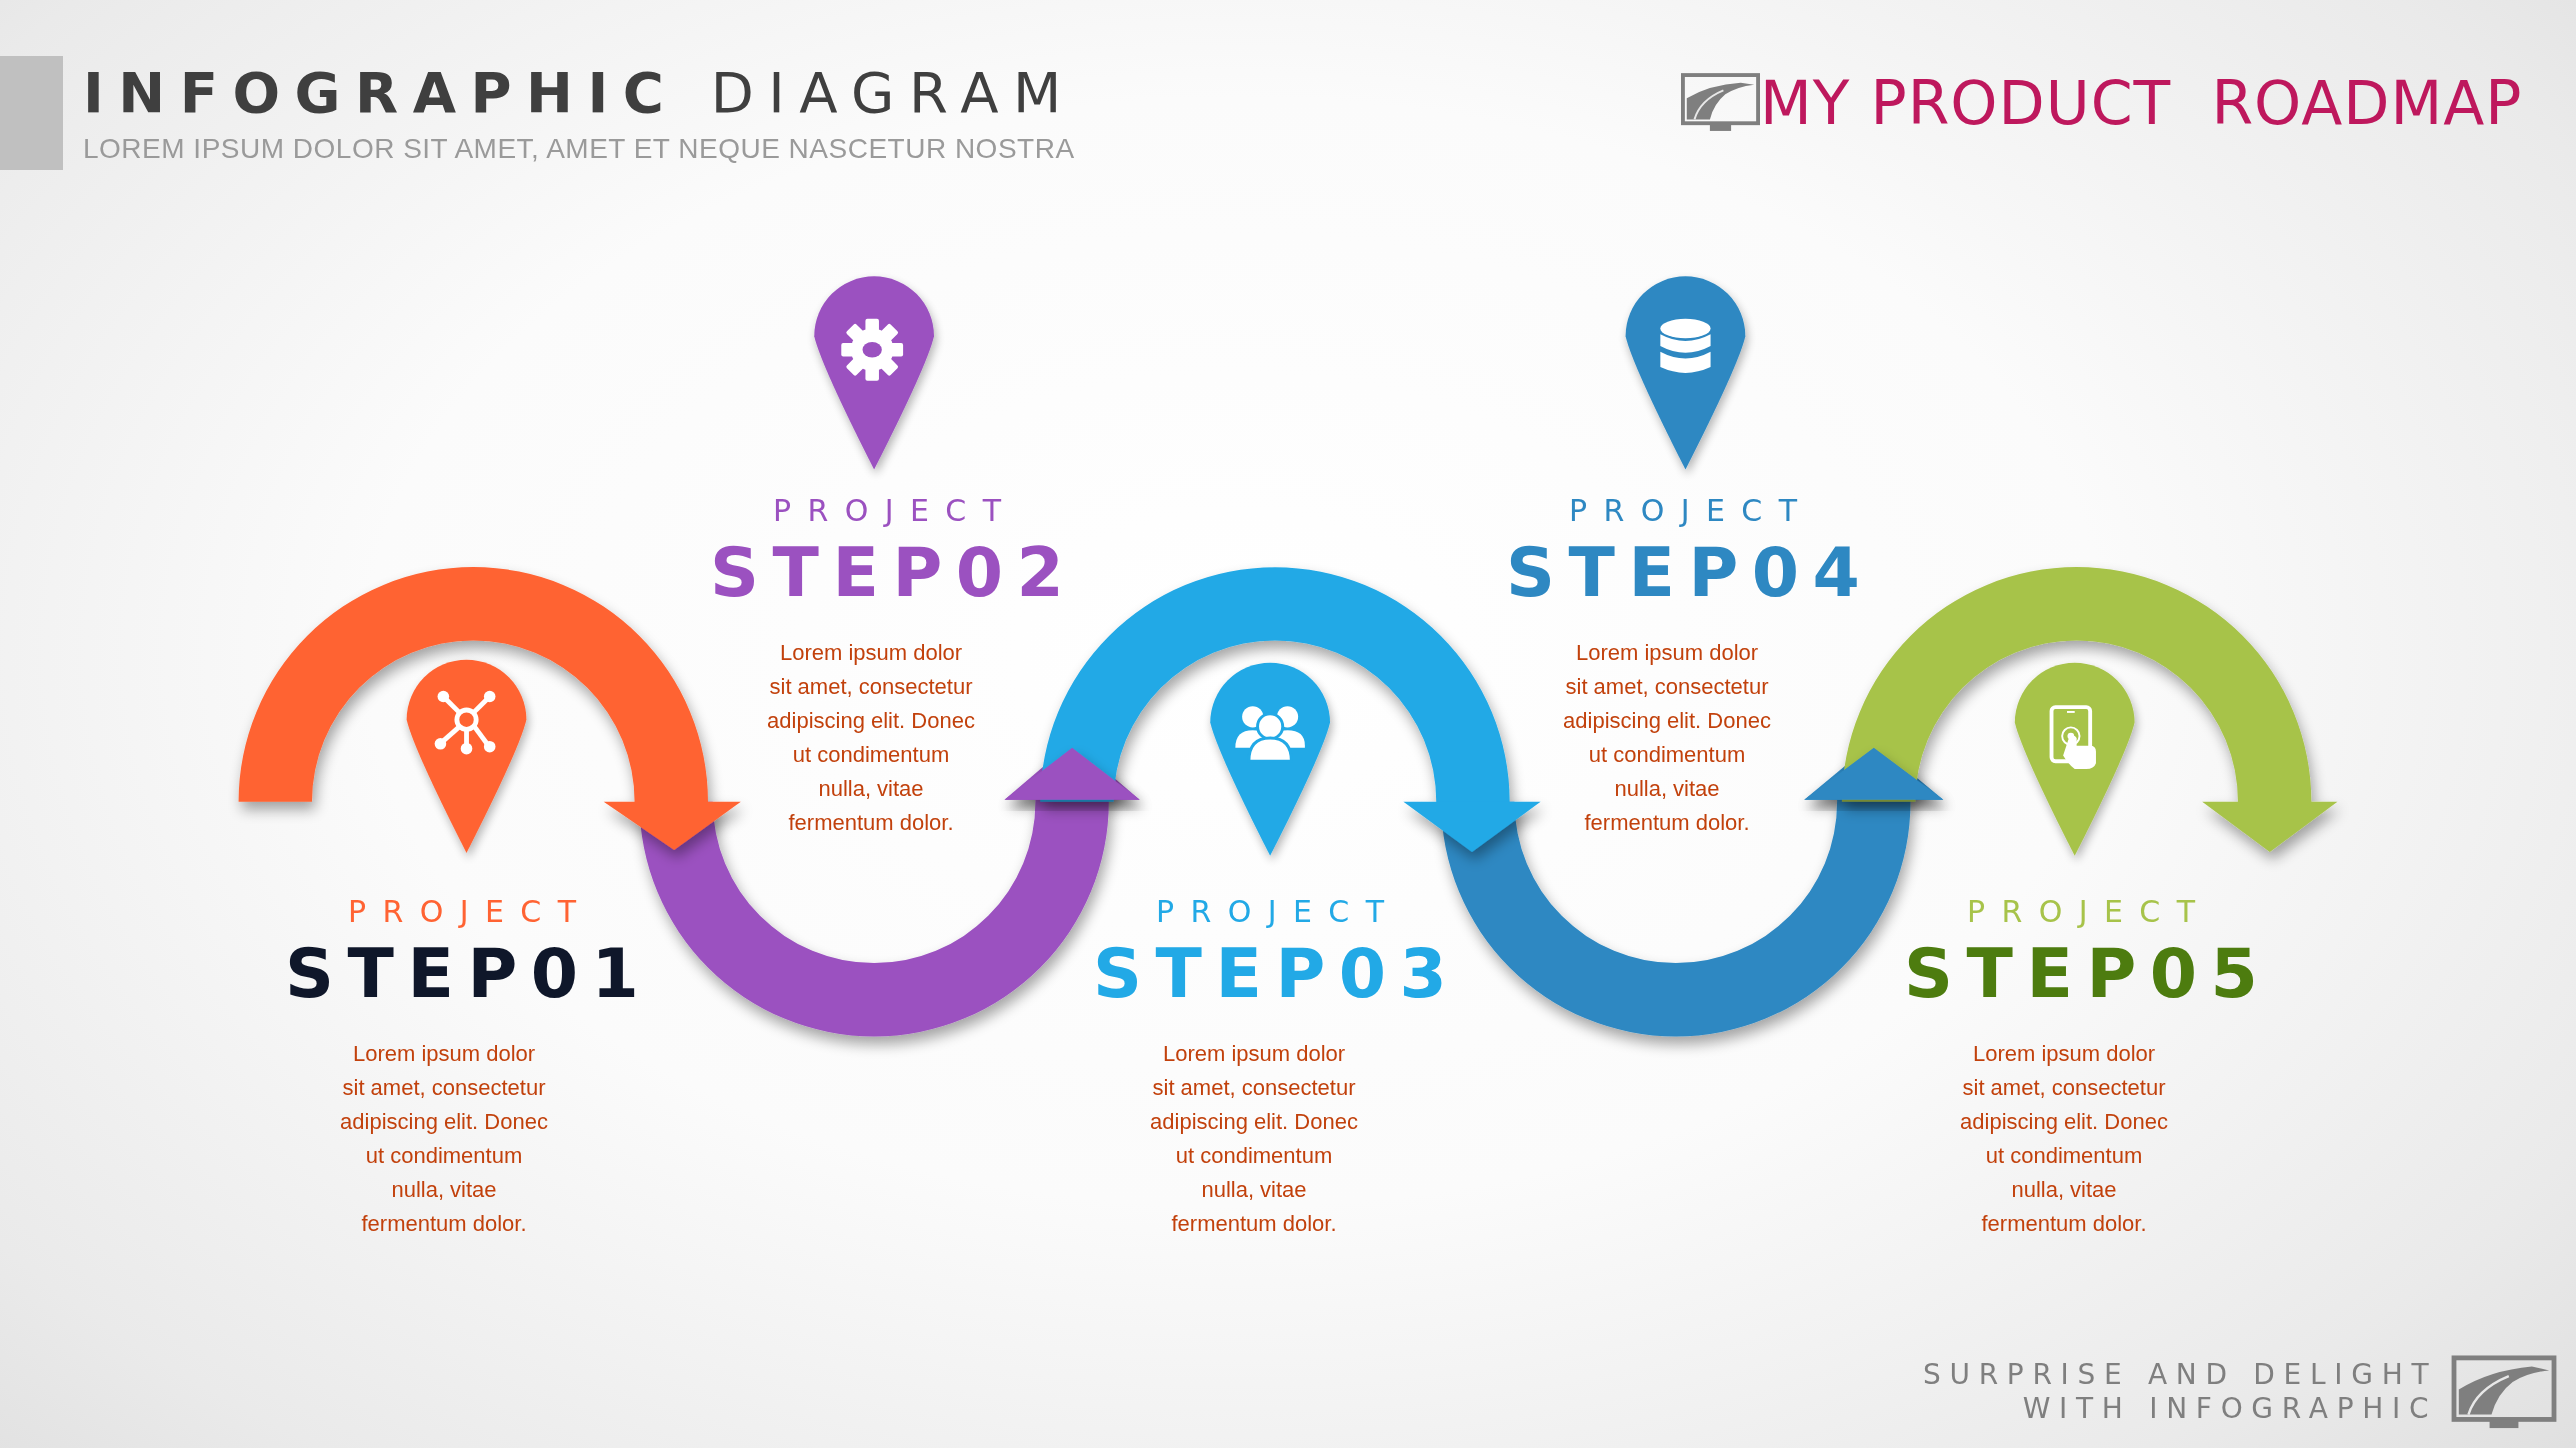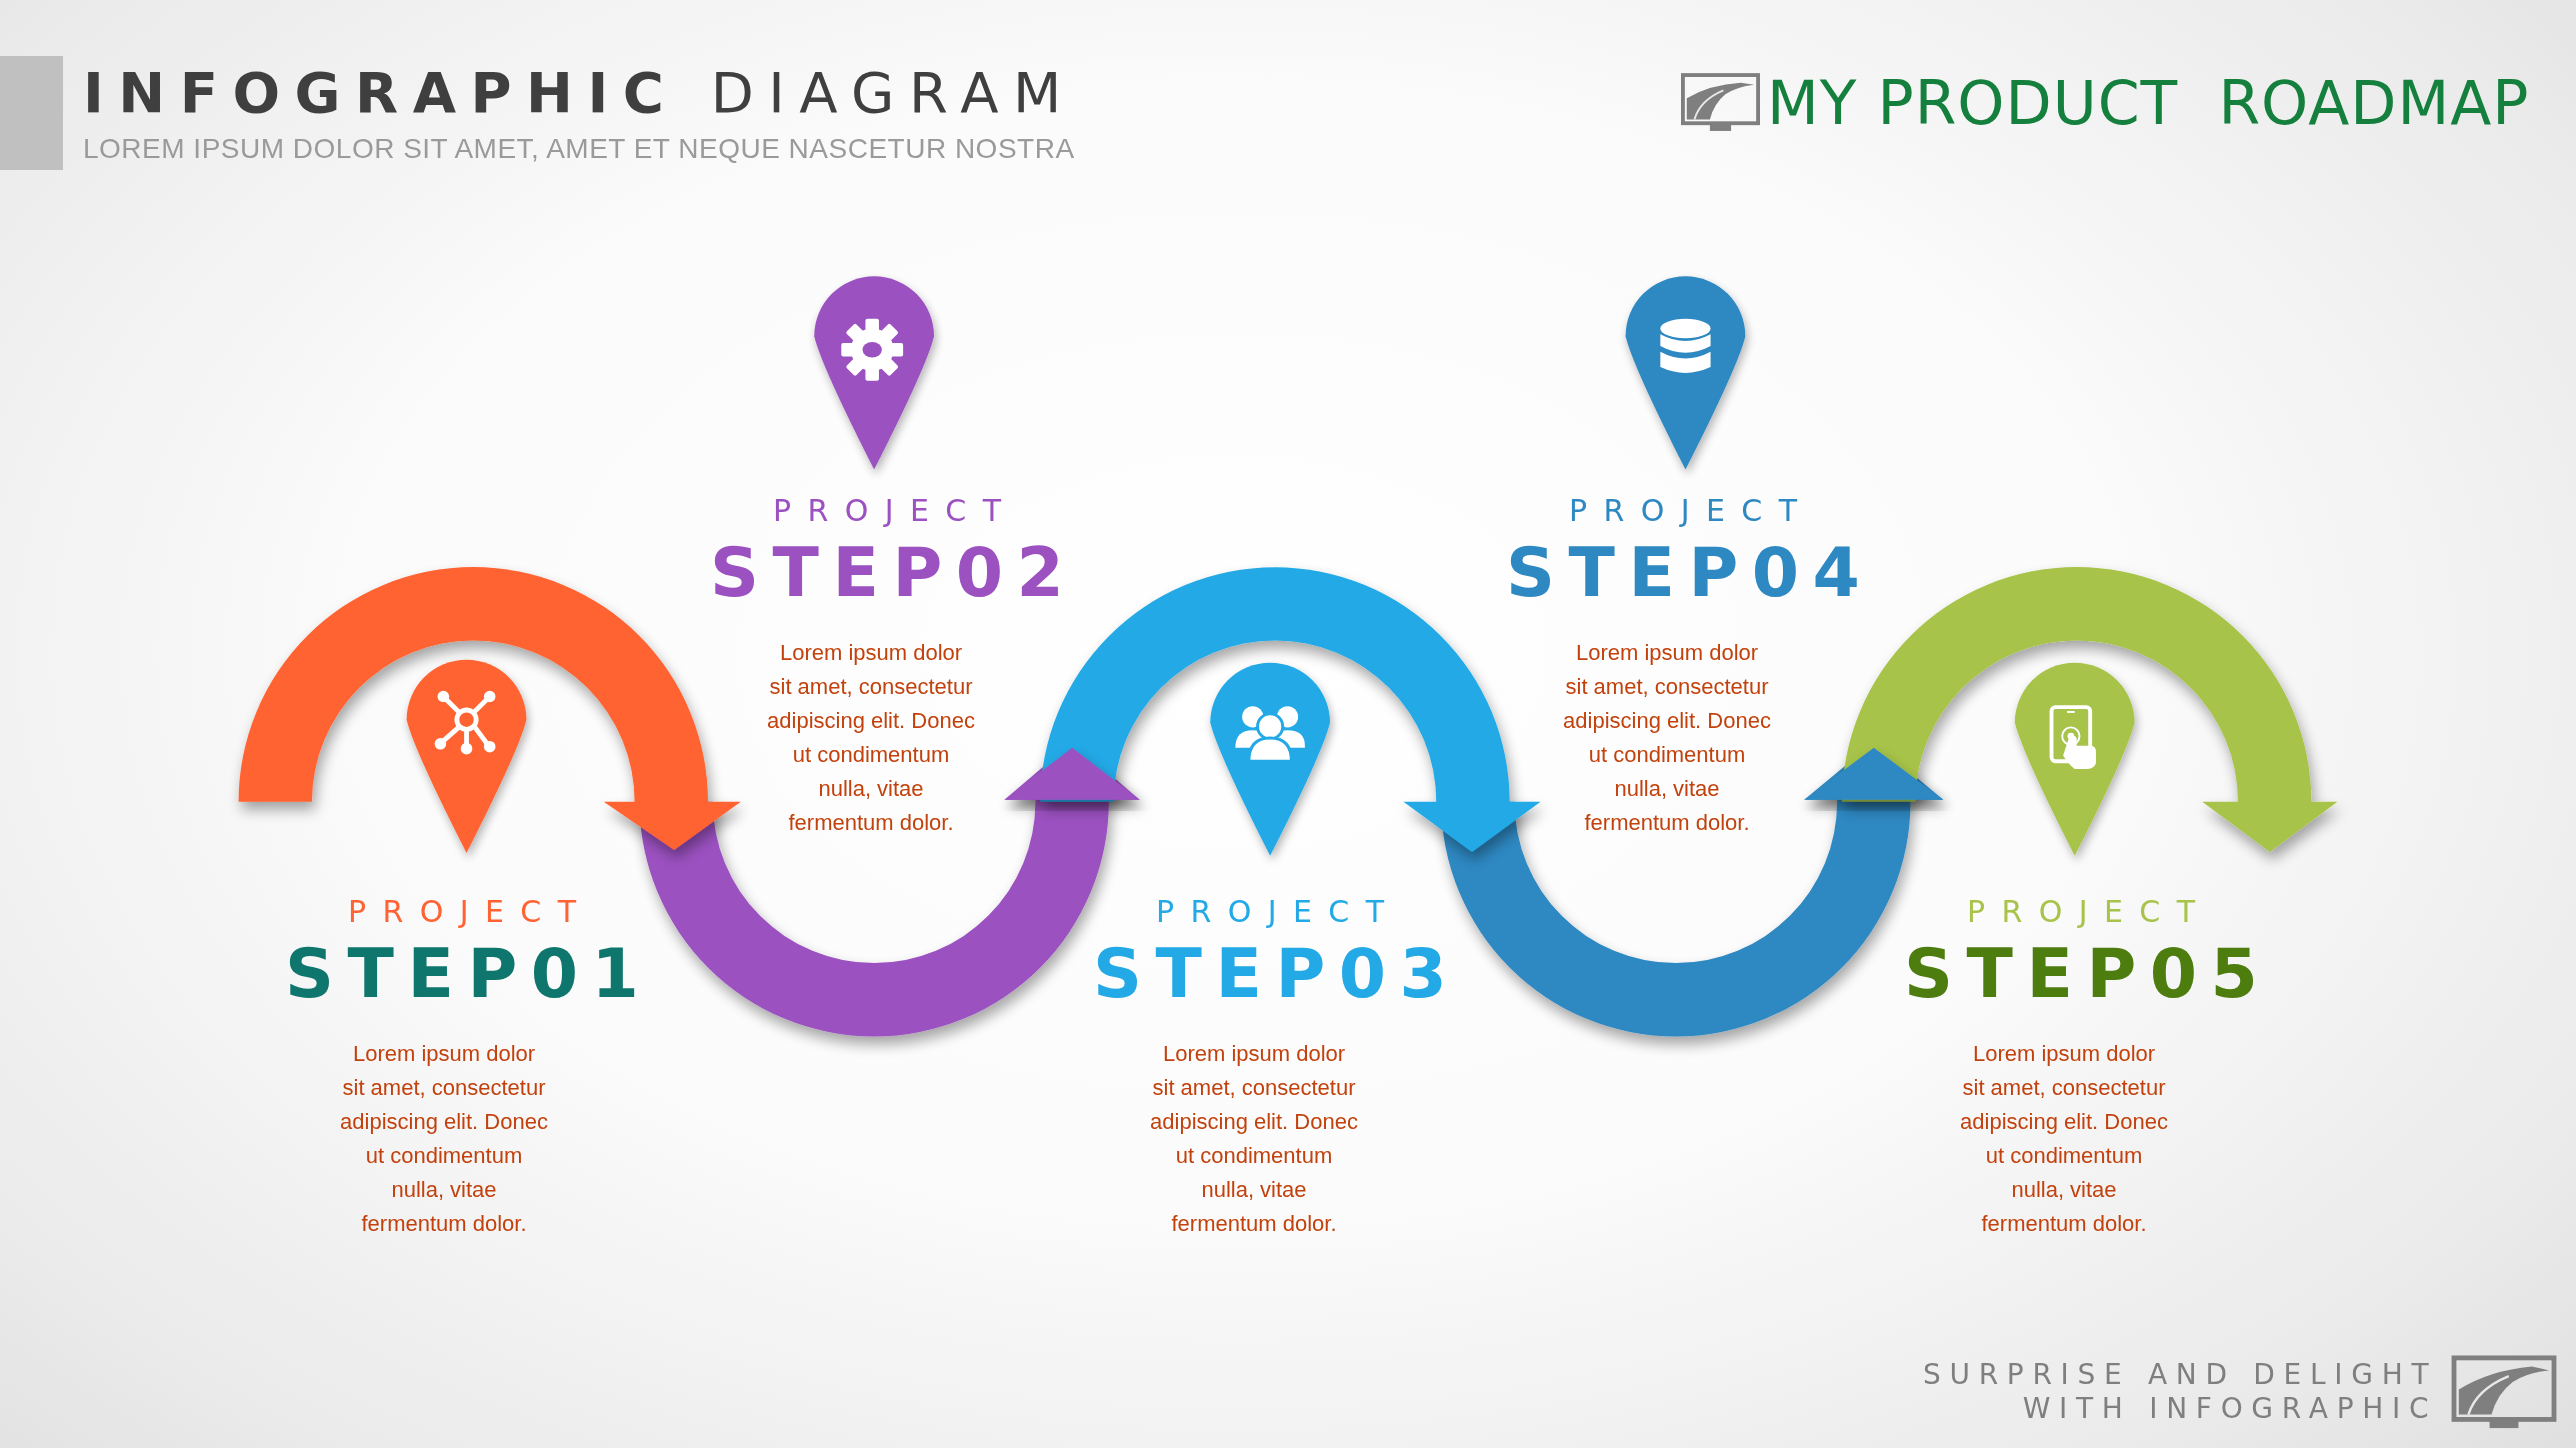--- a/index.html
+++ b/index.html
@@ -14,21 +14,21 @@
     position:absolute; left:83px; top:3.9px; white-space:nowrap;
     font-family:"DejaVu Sans", sans-serif; font-size:56px; letter-spacing:14.5px; color:#3f3f3f;
   }
   .title-main .bold { font-weight:bold; }
   .title-main .light { font-weight:normal; }
   .title-sub {
     position:absolute; left:83px; top:77px; white-space:nowrap;
     font-family:"Liberation Sans", sans-serif; font-size:28px; color:#9a9a9a; letter-spacing:0.5px;
   }
   .brand { position:absolute; left:1681px; top:68px; display:flex; align-items:center; }
-  .brand-text { font-family:"DejaVu Sans", sans-serif; font-size:60px; color:#15803d; white-space:pre; margin-left:7px; letter-spacing:1px; }
+  .brand-text { font-family:"DejaVu Sans", sans-serif; font-size:60px; color:#be185d; white-space:pre; margin-left:0; letter-spacing:1px; }
   .footer { position:absolute; right:19.3px; bottom:19.3px; display:flex; align-items:center;margin-left:9px; }
   .footer-text {
     font-family:"DejaVu Sans", sans-serif; font-size:28px; color:#7f7f7f; letter-spacing:8.7px;
     text-align:right; line-height:34px; margin-right:13.5px;
   }
   svg.diagram { position:absolute; left:0; top:0; }
   .step-label { position:absolute; text-align:center; transform:translateX(-50%); white-space:nowrap; }
   .step-project { font-family:"DejaVu Sans", sans-serif; font-size:30px; letter-spacing:16.4px; padding-left:16.4px; }
   .step-title { font-family:"DejaVu Sans", sans-serif; font-weight:bold; font-size:68px; letter-spacing:13.5px; padding-left:13.5px; margin-top:5.8px; line-height:77px; }
   .step-desc {
@@ -175,21 +175,21 @@
     <rect x="-24" y="-30" width="40" height="56" rx="4" fill="none" stroke="#fff" stroke-width="4"></rect>
     <line x1="-8" y1="-25" x2="0" y2="-25" stroke="#fff" stroke-width="2"></line>
     <circle cx="-4" cy="0" r="9" fill="none" stroke="#fff" stroke-width="2"></circle>
     <circle cx="-4" cy="0" r="3.5" fill="#fff"></circle>
     <path d="M -6 2 L -4 0 Q 0 -2 2 2 L 2 10 L 16 10 Q 22 10 22 16 L 22 28 Q 20 34 12 34 L 0 34 Q -6 30 -12 20 Z" fill="#fff"></path>
   </g>
 </svg>
 
 <div class="step-label" style="left:462px; top:894px;">
   <div class="step-project" style="color:#FF6333;">PROJECT</div>
-  <div class="step-title" style="color:#0f766e;">STEP01</div>
+  <div class="step-title" style="color:#0f172a;">STEP01</div>
 </div>
 <div class="step-desc" style="left:444px; top:1037px;">
   <div>Lorem ipsum dolor</div>
   <div>sit amet, consectetur</div>
   <div>adipiscing elit. Donec</div>
   <div>ut condimentum</div>
   <div>nulla, vitae</div>
   <div>fermentum dolor.</div>
 </div>
 

